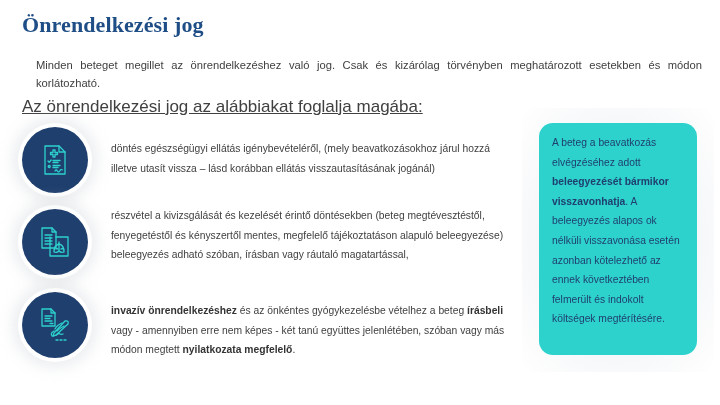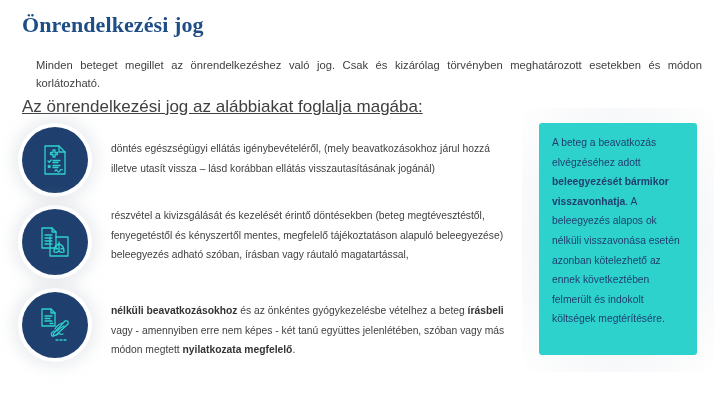--- a/index.html
+++ b/index.html
@@ -41,21 +41,21 @@
   }
   .item-text b { color: #333333; }
 
   .callout-shadow {
     position: absolute; left: 522px; top: 108px; width: 192px; height: 264px;
     border-radius: 14px;
     background: radial-gradient(ellipse at center, rgba(225,229,235,0.85) 0%, rgba(240,242,245,0.6) 60%, rgba(255,255,255,0) 100%);
   }
   .callout {
     position: absolute; left: 539px; top: 123px; width: 158px; height: 232px;
-    background: #2ed2cd; border-radius: 3px;
+    background: #2ed2cd; border-radius: 14px;
     padding: 10px 12px 12px 13px;
     font-size: 10.3px; line-height: 19.6px; color: #1f3f6e;
   }
   .callout b { color: #1f3f6e; }
 </style>
 </head>
 <body>
 
 <h1 class="title">Önrendelkezési jog</h1>
 
@@ -101,16 +101,16 @@
       <path d="M16 4 V8 H20"></path>
       <path d="M10 11 h7 M10 13.5 h5 M10 16 h7 M15 18.5 h3"></path>
       <path d="M30 16 q4 -1 3 3 L21 30 l-3 1 l1 -3 Z"></path>
       <path d="M20 24 q2 -4 7 -6 M22 26 q3 -3 7 -5"></path>
       <path d="M17 31 q-2 -3 2 -5"></path>
       <path d="M18 31 q5 -1 6 -3 q1 2 4 1"></path>
       <path d="M21 35 h2 M25 35 h2 M29 35 h2"></path>
     </svg>
   </div>
 </div>
-<div class="item-text" style="top:301px;"><b>nélküli beavatkozásokhoz</b><span> és az önkéntes gyógykezelésbe vételhez a beteg </span><b>írásbeli</b><span> vagy - amennyiben erre nem képes - két tanú együttes jelenlétében, szóban vagy más módon megtett </span><b>nyilatkozata megfelelő</b><span>.</span></div>
+<div class="item-text" style="top:301px;"><b>invazív önrendelkezéshez</b><span> és az önkéntes gyógykezelésbe vételhez a beteg </span><b>írásbeli</b><span> vagy - amennyiben erre nem képes - két tanú együttes jelenlétében, szóban vagy más módon megtett </span><b>nyilatkozata megfelelő</b><span>.</span></div>
 
 <div class="callout-shadow"></div>
 <div class="callout"><span>A beteg a beavatkozás elvégzéséhez adott </span><b>beleegyezését bármikor visszavonhatja</b><span>. A beleegyezés alapos ok nélküli visszavonása esetén azonban kötelezhető az ennek következtében felmerült és indokolt költségek megtérítésére.</span></div>
 
 </body></html>

